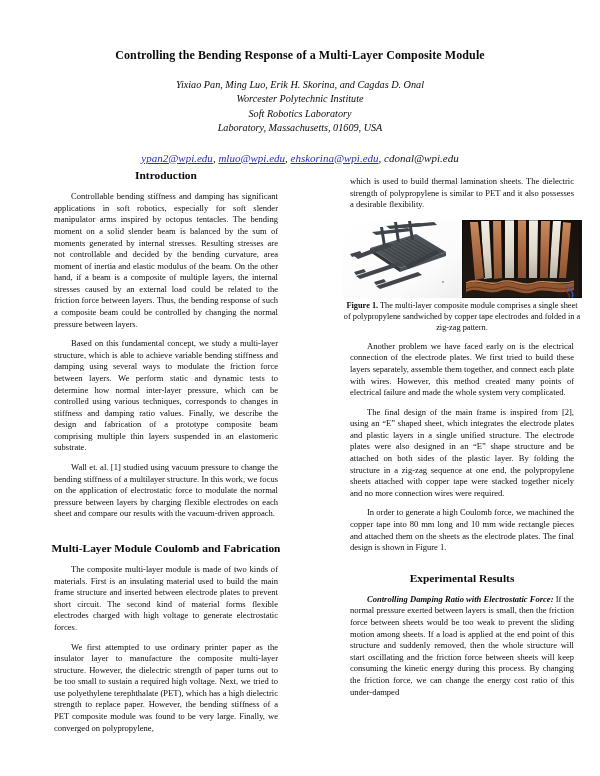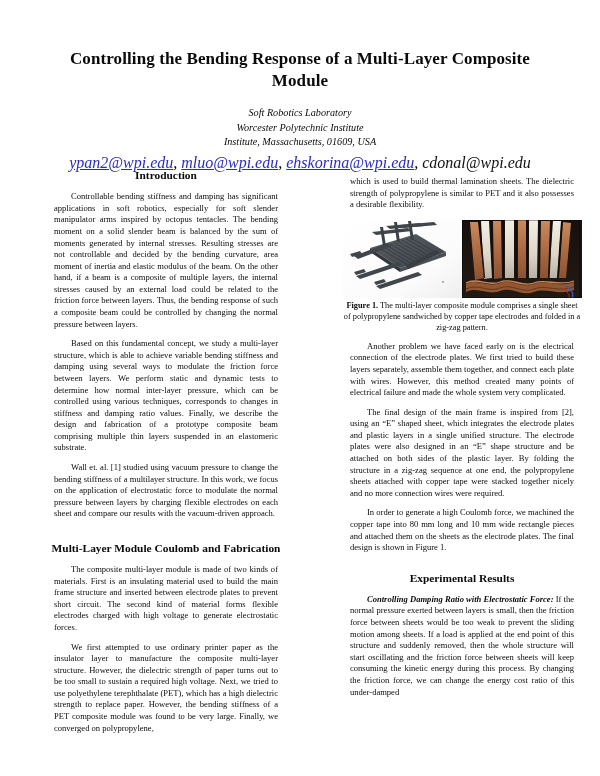--- a/index.html
+++ b/index.html
@@ -25,42 +25,42 @@
     background: #fff;
   }
 
   
   .titleblock {
     padding: 0 55px;
     padding-top: 48px;
     text-align: center;
   }
   .paper-title {
-    font-size: 17px;
+    font-size: 12px;
     font-weight: bold;
     line-height: 1.3;
     letter-spacing: .1px;
     margin: 0 0 14px 0;
   }
   .authors {
     font-style: italic;
     font-size: 10.2px;
     line-height: 1.42;
     margin: 0;
   }
   .affil-line {
     font-style: italic;
     font-size: 10.2px;
     line-height: 1.42;
   }
   .emails {
     font-style: italic;
-    font-size: 16px;
+    font-size: 11px;
     line-height: 1.5;
-    margin-top: 1px;
+    margin-top: 14px;
   }
   .emails a {
     color: #2b2bbf;
     text-decoration: underline;
   }
   .emails .plain {
     color: #111;
     text-decoration: none;
   }
 
@@ -160,23 +160,24 @@
   .photo { position: absolute; inset: 0; }
   .photo svg { display: block; }
 </style>
 </head>
 <body>
 
 <div class="page">
 
   <div class="titleblock">
     <div class="paper-title">Controlling the Bending Response of a Multi-Layer Composite Module</div>
+    <div class="authors">Yixiao Pan, Ming Luo, Erik H. Skorina, and Cagdas D. Onal</div>
+    <div class="affil-line">Worcester Polytechnic Institute</div>
     <div class="affil-line">Soft Robotics Laboratory</div>
-    <div class="affil-line">Worcester Polytechnic Institute</div>
-    <div class="affil-line">Institute, Massachusetts, 01609, USA</div>
+    <div class="affil-line">Laboratory, Massachusetts, 01609, USA</div>
     <div class="emails">
       <a href="#">ypan2@wpi.edu</a><span>, </span><a href="#">mluo@wpi.edu</a><span>, </span><a href="#">ehskorina@wpi.edu</a><span>, </span><span class="plain">cdonal@wpi.edu</span>
     </div>
   </div>
 
   <div class="columns">
 
     <div class="col col-left">
       <h2 class="section tight">Introduction</h2>
       <p class="body">Controllable bending stiffness and damping has significant applications in soft robotics, especially for soft slender manipulator arms inspired by octopus tentacles. The bending moment on a solid slender beam is balanced by the sum of moments generated by internal stresses. Resulting stresses are not controllable and decided by the bending curvature, area moment of inertia and elastic modulus of the beam. On the other hand, if a beam is a composite of multiple layers, the internal stresses caused by an external load could be related to the friction force between layers. Thus, the bending response of such a composite beam could be controlled by changing the normal pressure between layers.</p>

